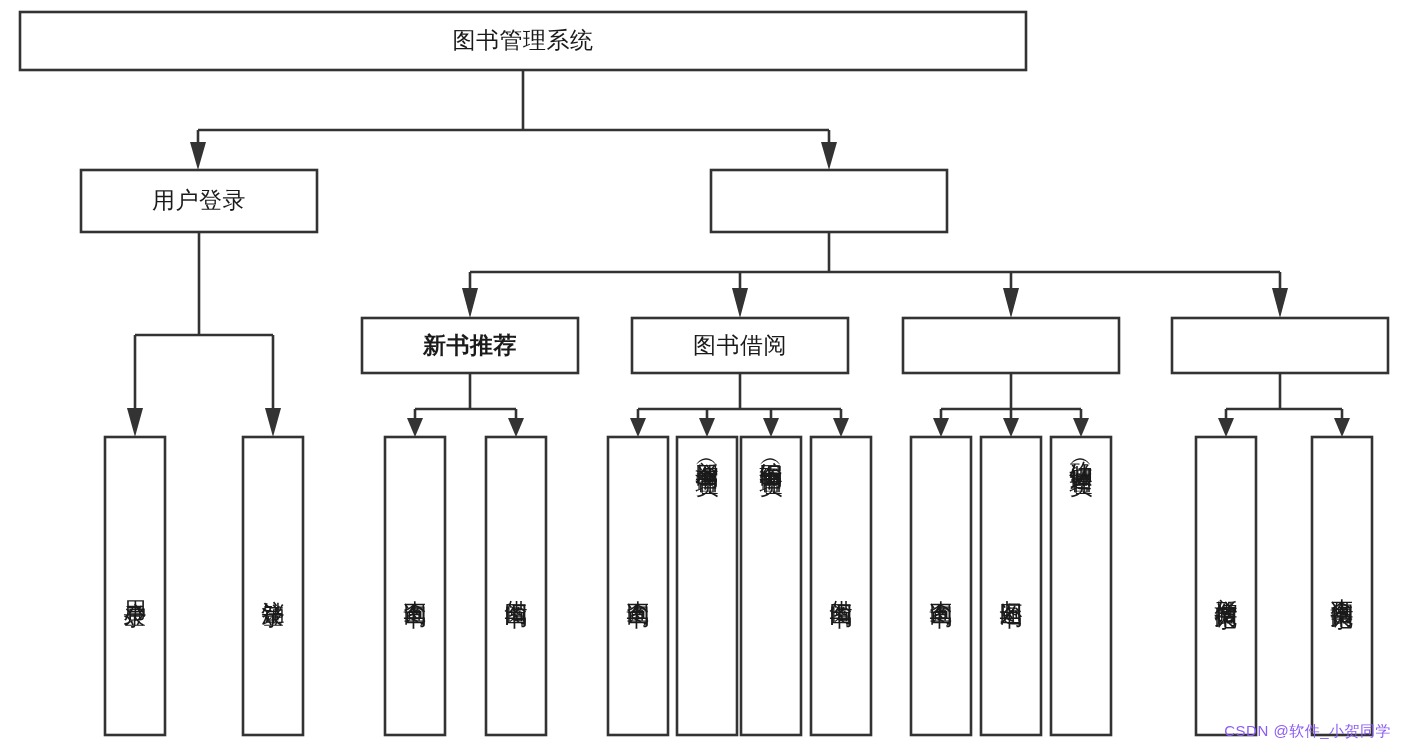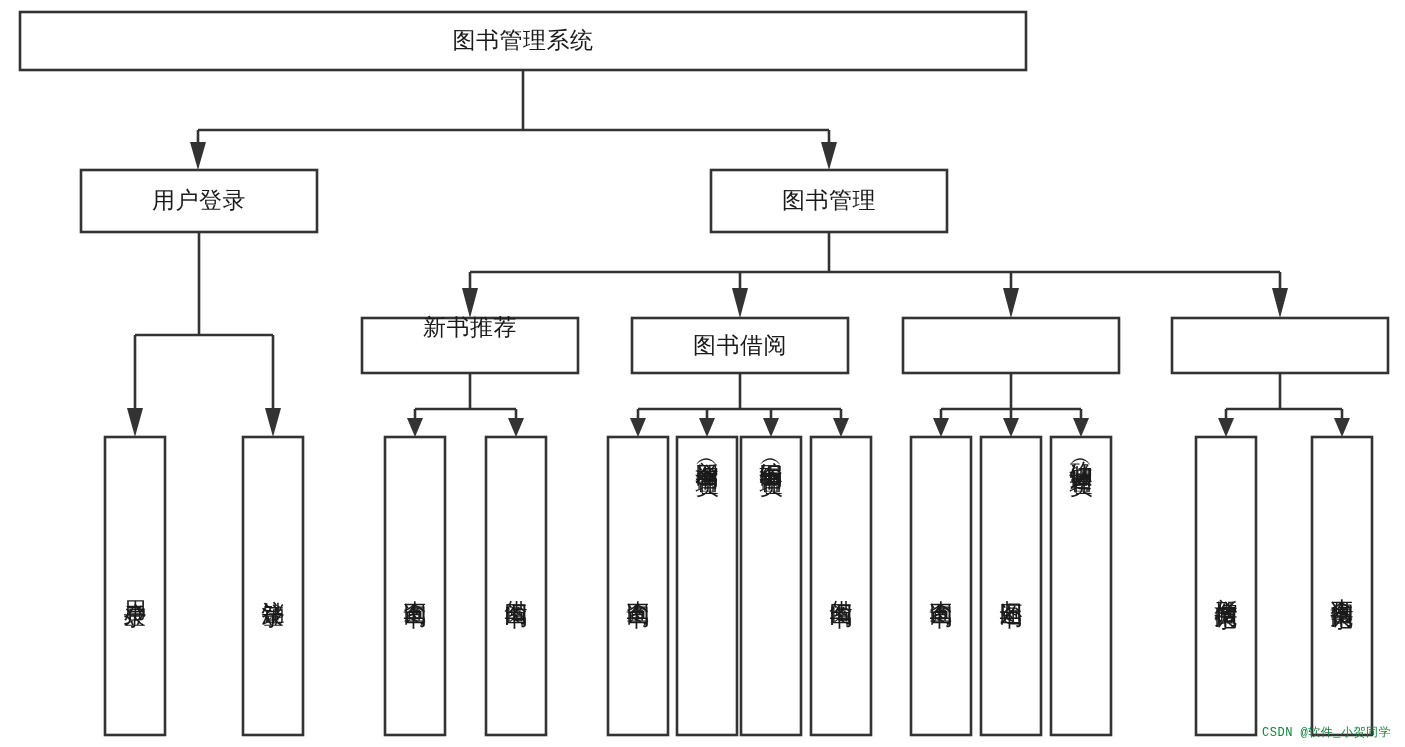--- a/index.html
+++ b/index.html
@@ -66,23 +66,23 @@
     white-space: nowrap;
   }
   .label-v.top-aligned {
     justify-content: flex-start;
     padding-top: 6px;
   }
   .watermark {
     position: absolute;
     right: 14px;
     bottom: 6px;
-    font-size: 12px;
-    color: #15803d;
-    font-family: Liberation Mono, monospace;
+    font-size: 15px;
+    color: #8b5cf6;
+    font-family: Liberation Sans, sans-serif;
     white-space: nowrap;
     letter-spacing: 0.5px;
   }
 </style>
 </head>
 <body>
 
 <div id="diagram-root">
 
   <svg id="flow-svg" viewBox="0 0 1405 747">
@@ -173,23 +173,22 @@
     <rect class="node-box" x="1051" y="437" width="60" height="298"></rect>
 
     <rect class="node-box" x="1196" y="437" width="60" height="298"></rect>
     <rect class="node-box" x="1312" y="437" width="60" height="298"></rect>
 
   </svg>
 
   <div class="node-label label-h" style="left:20px; top:12px; width:1006px; height:58px;">图书管理系统</div>
 
   <div class="node-label label-h" style="left:81px; top:170px; width:236px; height:62px;">用户登录</div>
-  <div class="node-label label-h" style="left:711px; top:170px; width:236px; height:62px;">图书管理</div>
-
-  <div class="node-label label-h" style="left:362px; top:300px; width:216px; height:55px;">新书推荐</div>
+
+  <div class="node-label label-h" style="left:362px; top:318px; width:216px; height:55px;font-weight:bold;">新书推荐</div>
   <div class="node-label label-h" style="left:632px; top:318px; width:216px; height:55px;border-radius:18px;">图书借阅</div>
 
   <div class="node-label label-v" style="left:105px; top:437px; width:60px; height:298px;">用户登录</div>
   <div class="node-label label-v" style="left:243px; top:437px; width:60px; height:298px;">注销登录</div>
 
   <div class="node-label label-v" style="left:385px; top:437px; width:60px; height:298px;">查询图书</div>
   <div class="node-label label-v" style="left:486px; top:437px; width:60px; height:298px;">借阅图书</div>
 
   <div class="node-label label-v" style="left:608px; top:437px; width:60px; height:298px;">查询图书</div>
   <div class="node-label label-v top-aligned" style="left:677px; top:437px; width:60px; height:298px;">新增图书（管理员）</div>

